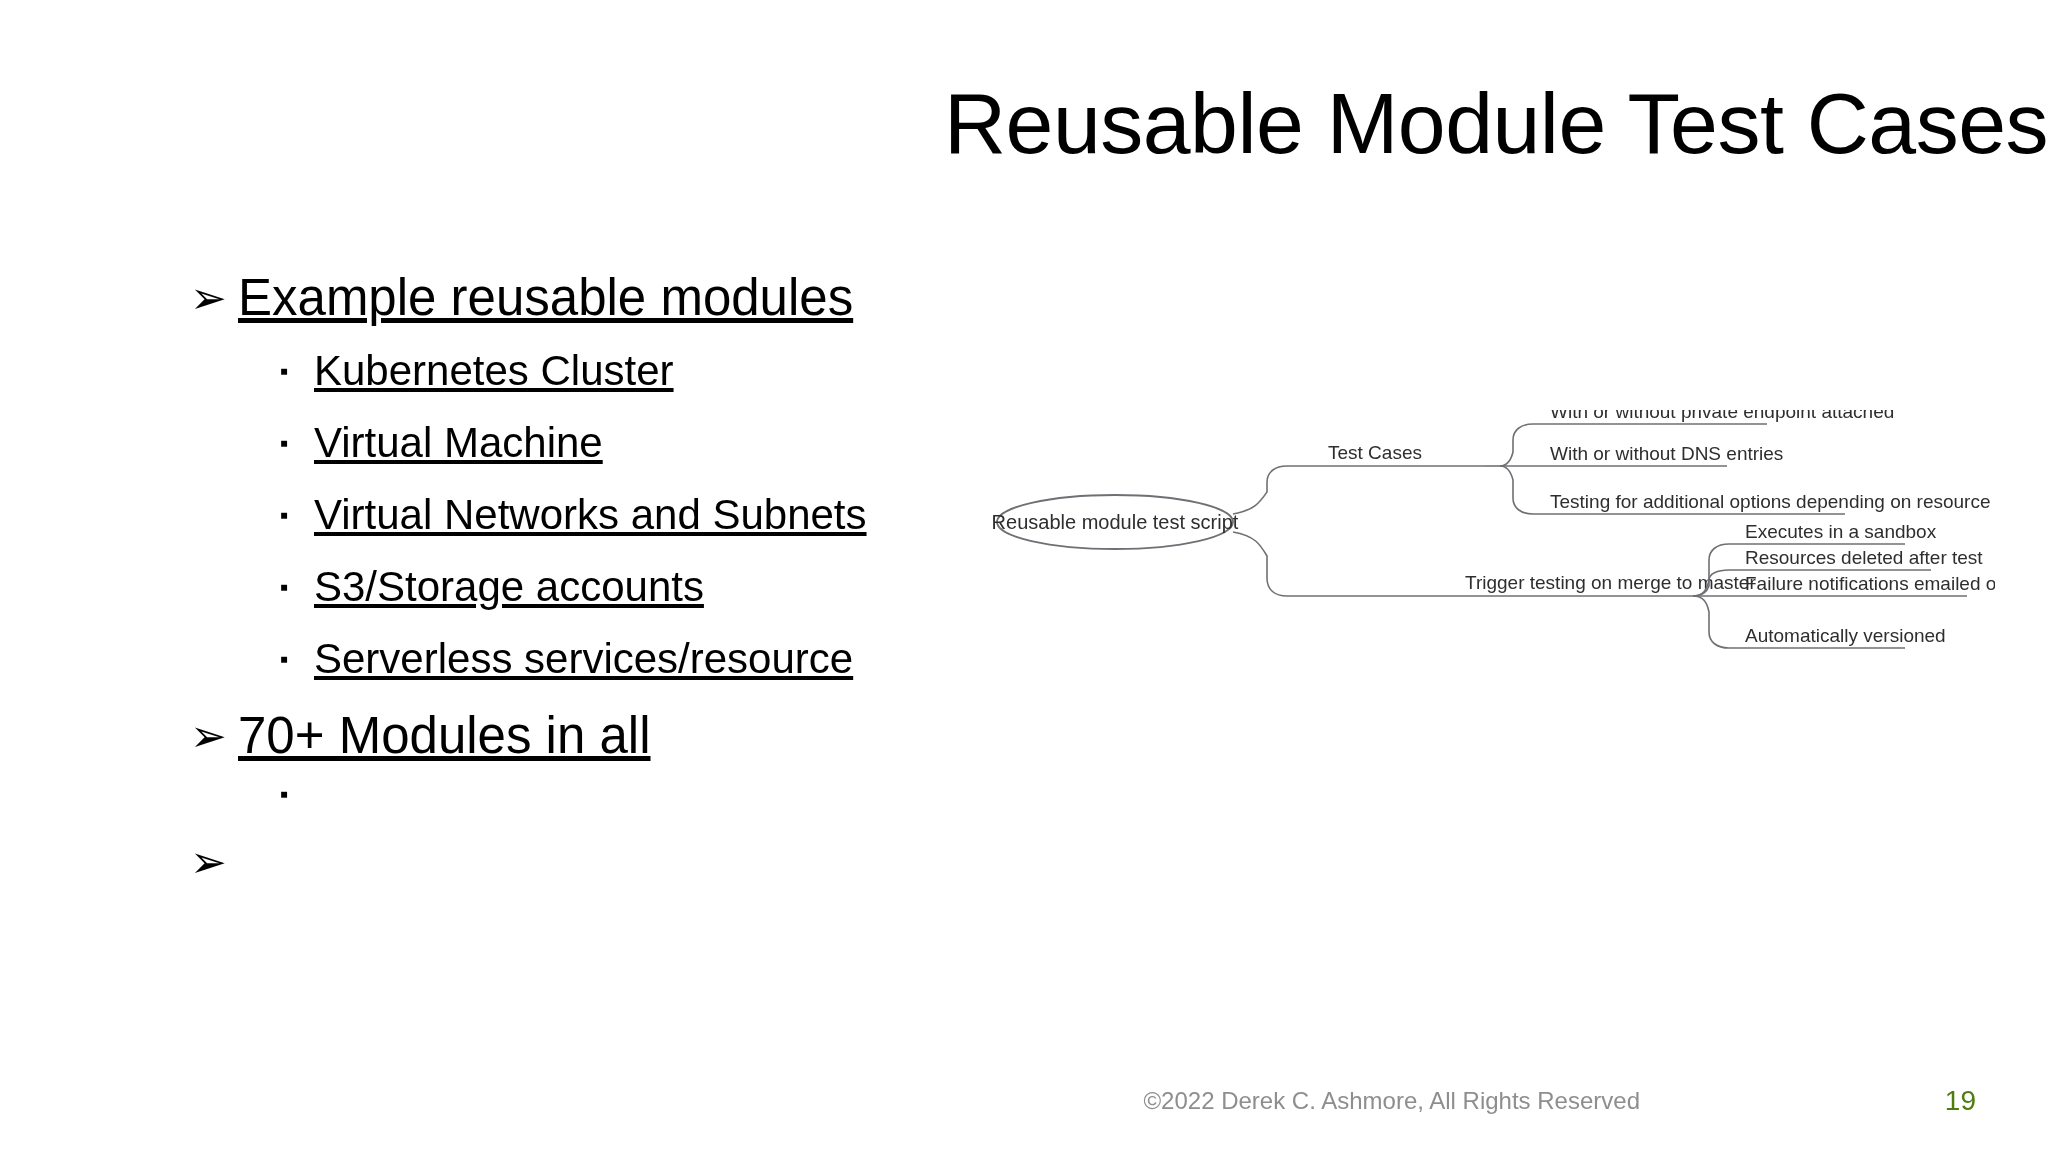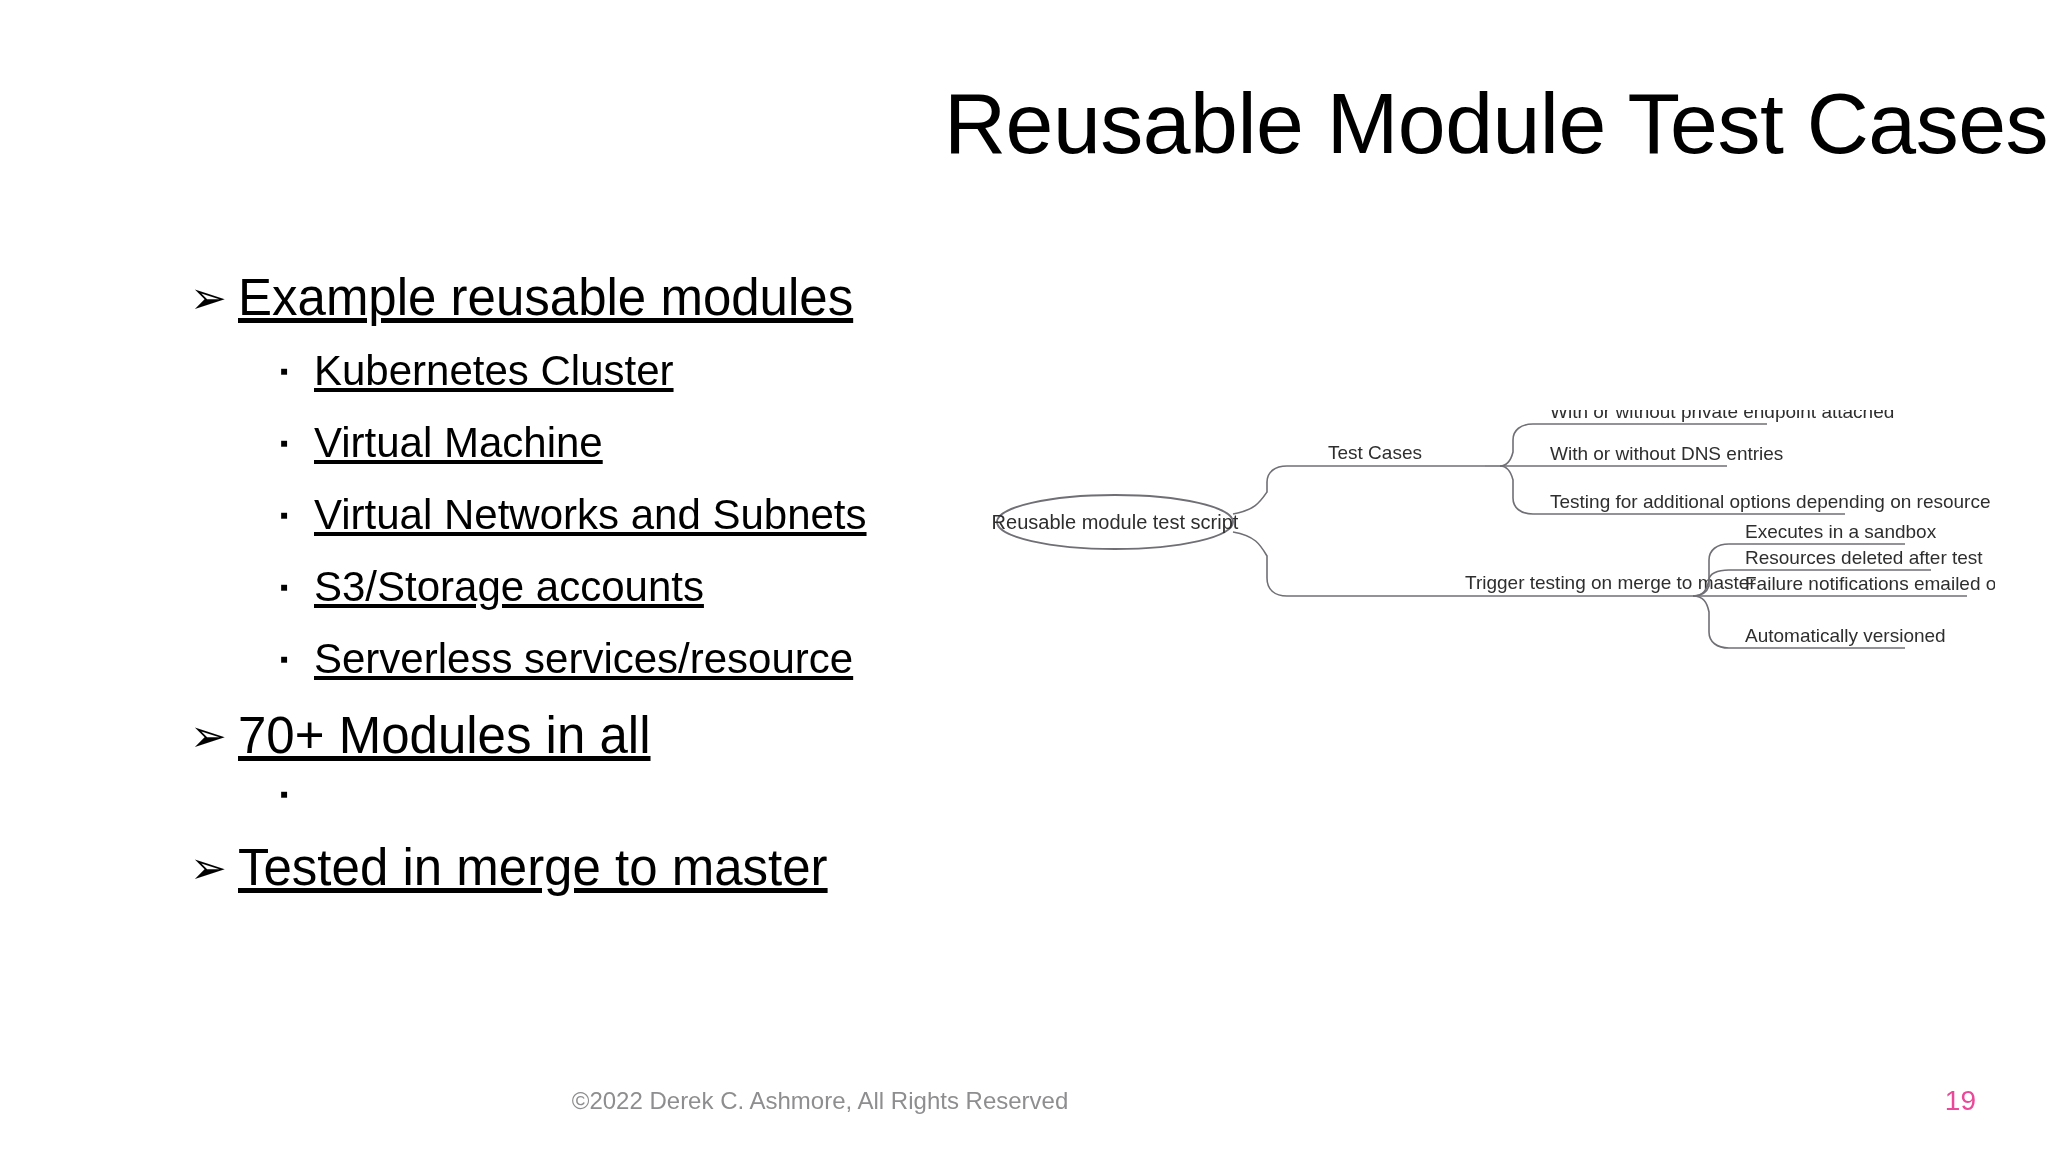--- a/index.html
+++ b/index.html
@@ -114,30 +114,30 @@
     stroke: #6f6f75;
     stroke-width: 1.8;
   }
 
   
   .footer-copyright {
     position: absolute;
     left: 0;
     top: 1087px;
     width: 1640px;
-    text-align: center;
+    text-align: right;
     font-size: 24px;
     color: #8e8e90;
   }
   .footer-pagenum {
     position: absolute;
     right: 72px;
     top: 1085px;
     font-size: 28px;
-    color: #ec4899;
+    color: #4d7c0f;
   }
 </style>
 </head>
 <body>
 
 <div class="slide">
 
   <div class="slide-title">Reusable Module Test Cases</div>
 
   <div class="body-list">
@@ -176,21 +176,20 @@
       <span class="bullet-mark">➢</span>
       <span class="bullet-text">70+ Modules in all</span>
     </div>
 
     <div class="bullet-row lvl2">
       <span class="bullet-mark">▪</span>
     </div>
 
     <div class="bullet-row lvl1">
       <span class="bullet-mark">➢</span>
-      <span class="bullet-text">Tested in merge to master</span>
     </div>
 
   </div>
 
   <div class="mindmap">
     <svg viewBox="0 0 1040 280" xmlns="http://www.w3.org/2000/svg">
 
       <ellipse class="mm-ellipse" cx="160" cy="112" rx="118" ry="27"></ellipse>
       <text class="mm-text-root" x="160" y="119" text-anchor="middle">Reusable module test script</text>
 

